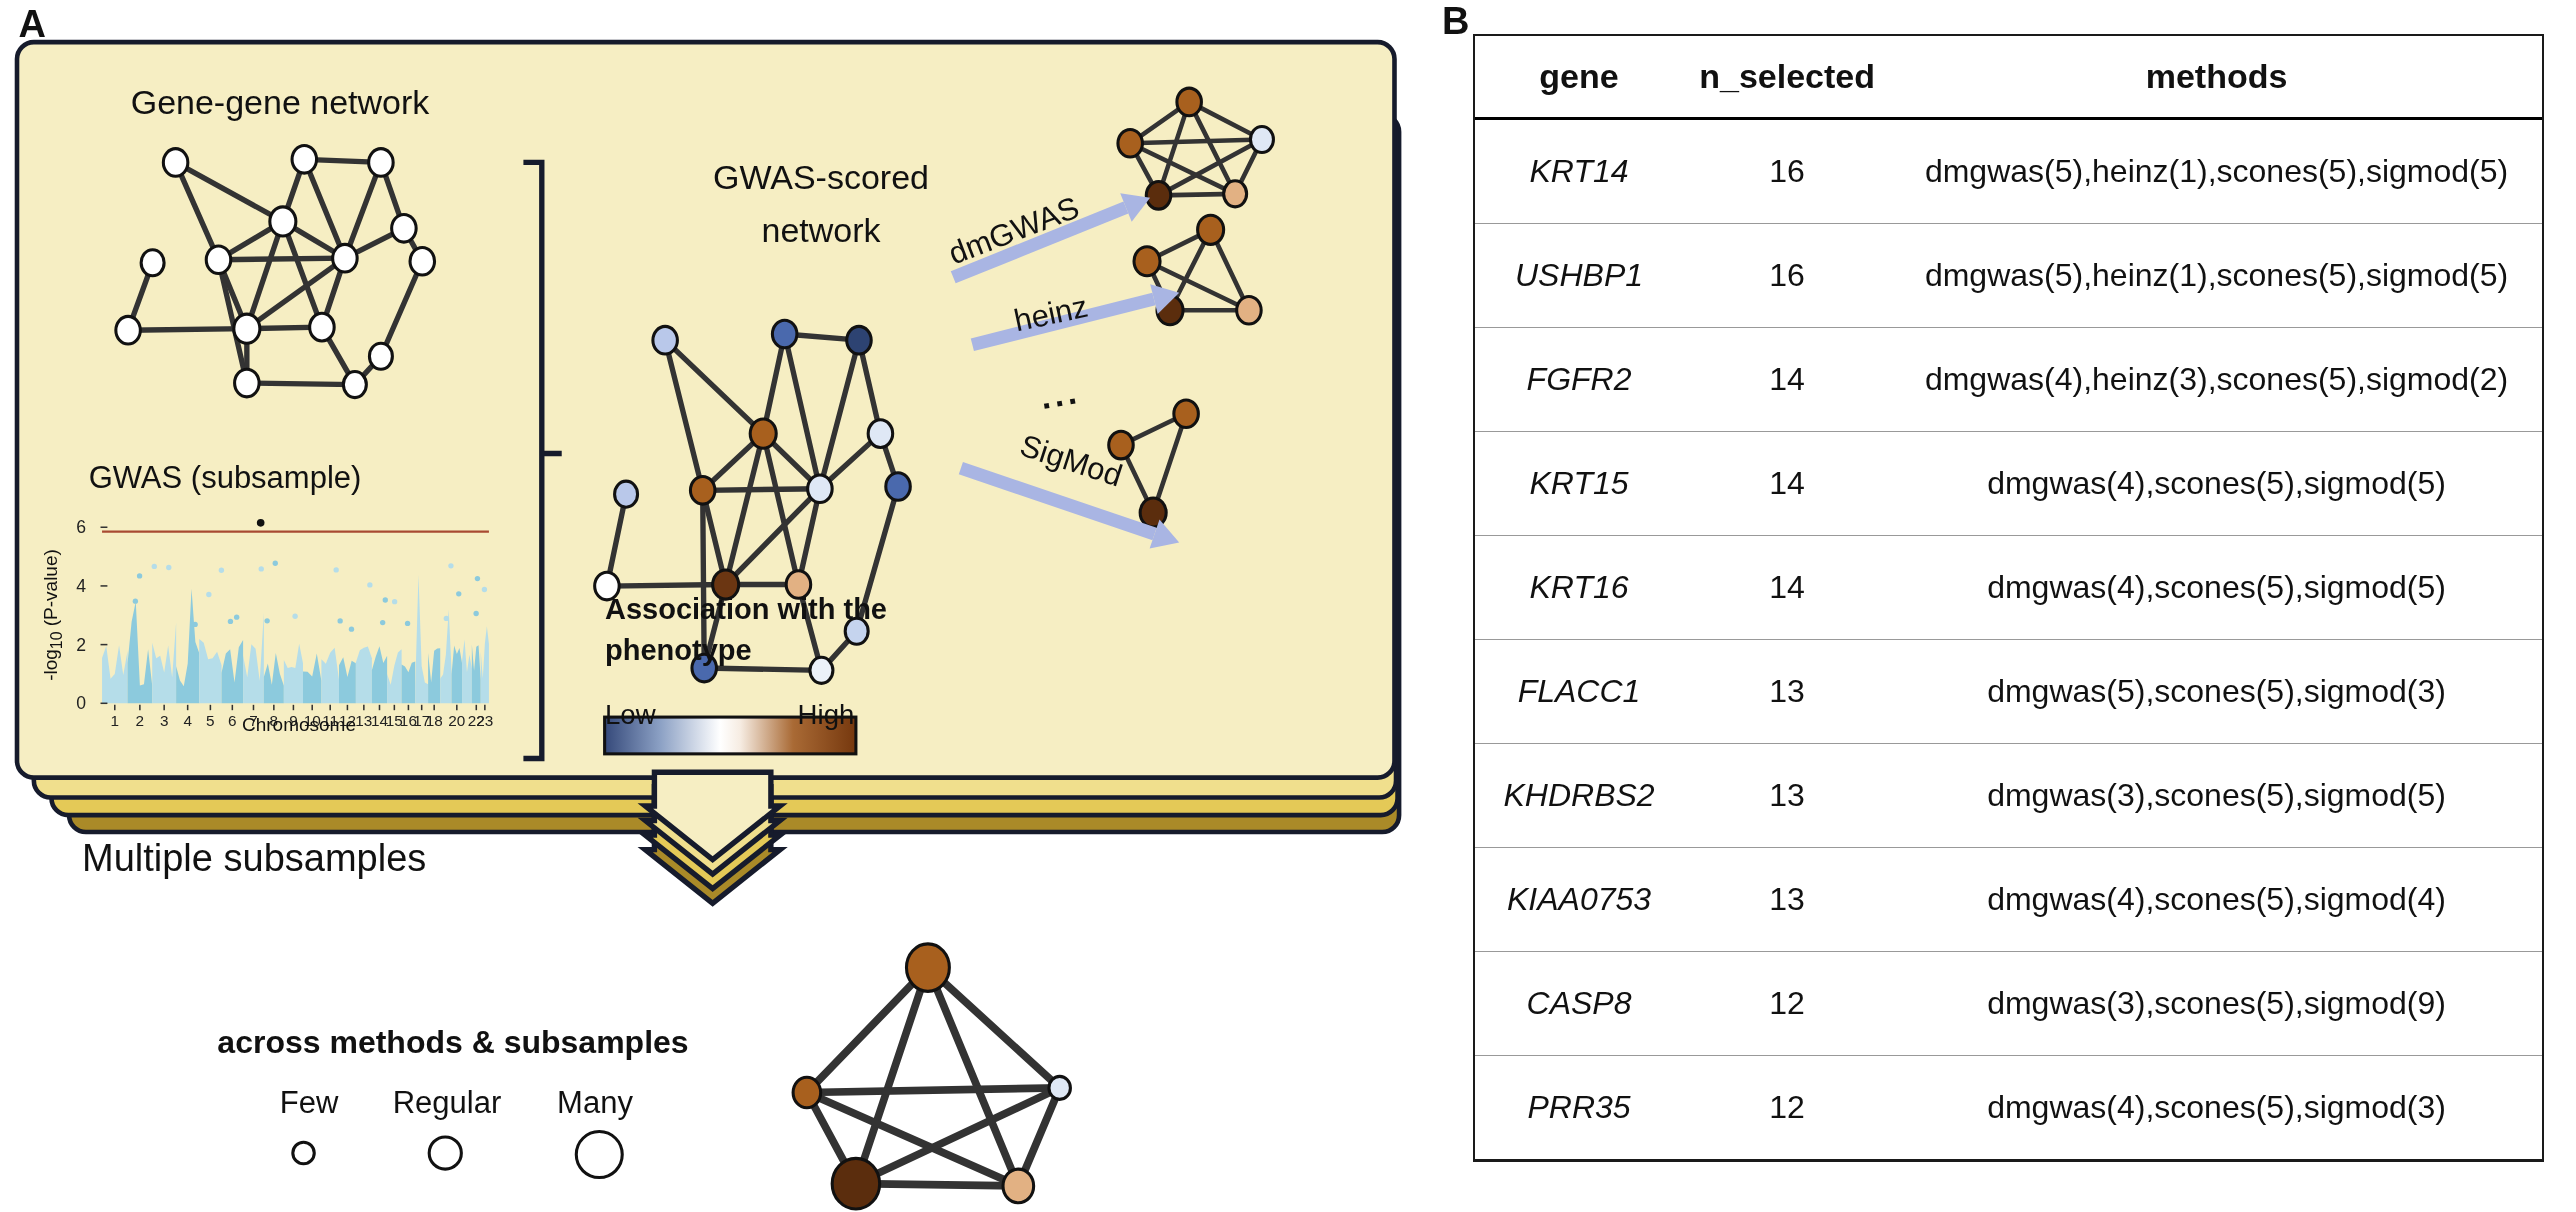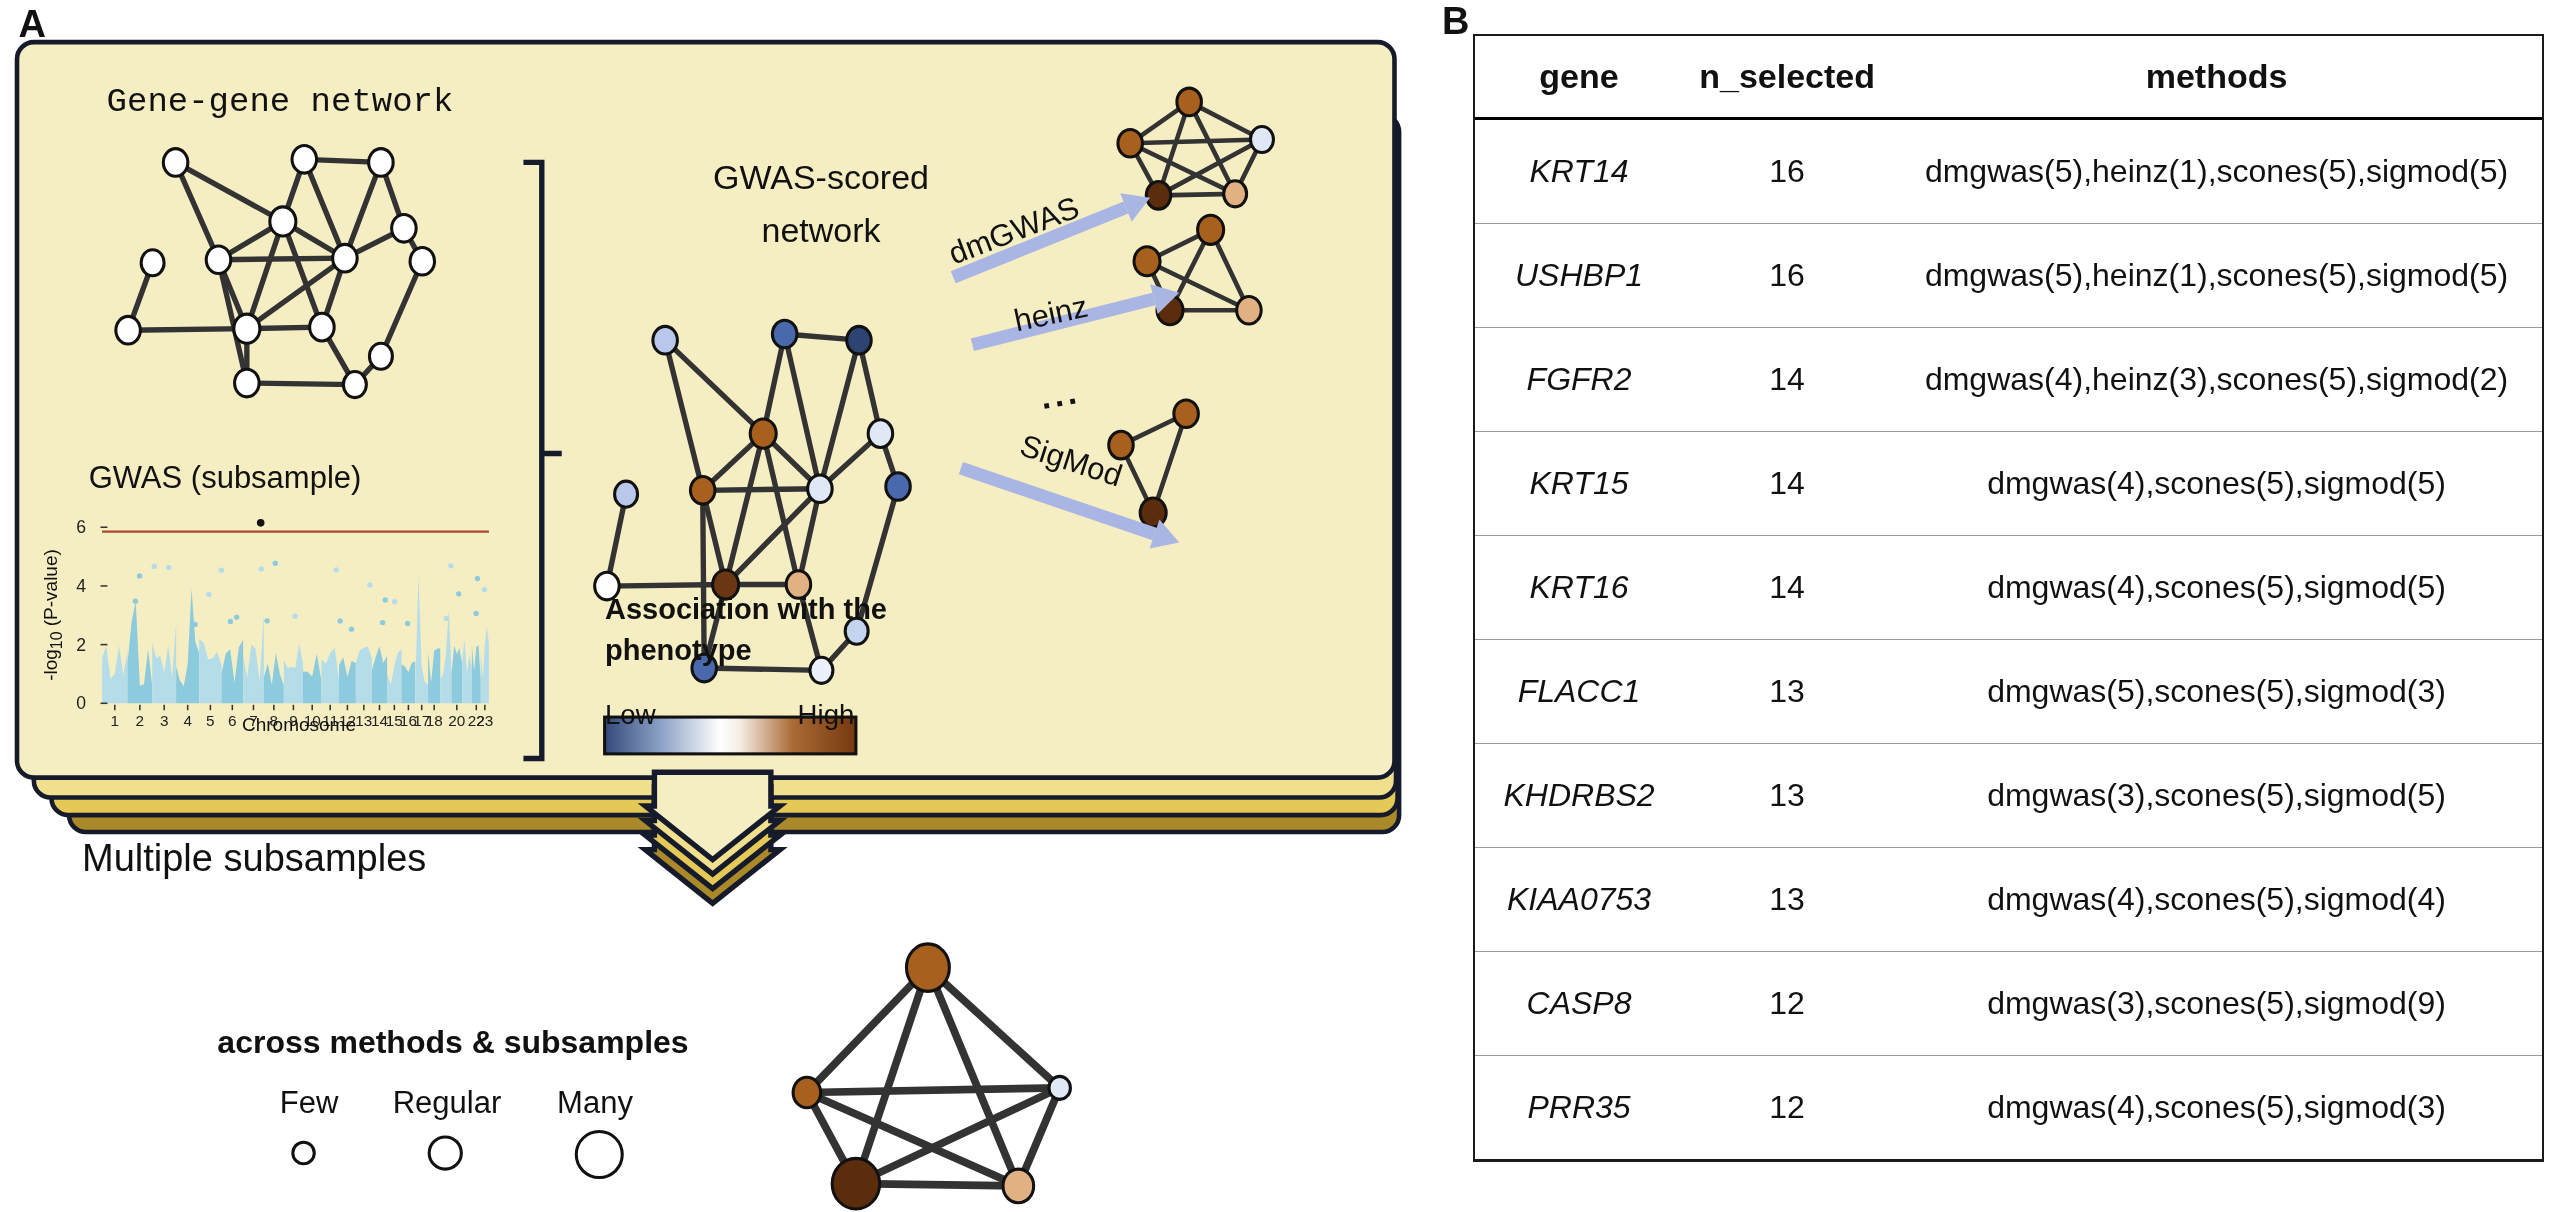--- a/index.html
+++ b/index.html
@@ -317,21 +317,21 @@
       <path d="M854,1008 L854,1052 L842,1052 L930,1122 L1018,1052 L1006,1052 L1006,1008 Z" transform="translate(0,19)" fill="#f0df8d" stroke="#161b2c" stroke-width="7"></path>
       <path d="M854,1008 L854,1052 L842,1052 L930,1122 L1018,1052 L1006,1052 L1006,1008 Z" transform="translate(0,0)" fill="#f6eec3" stroke="#161b2c" stroke-width="7"></path>
       <circle cx="396" cy="1505" r="14" fill="#ffffff" stroke="#111" stroke-width="4"></circle>
       <circle cx="581" cy="1505" r="21" fill="#ffffff" stroke="#111" stroke-width="4"></circle>
       <circle cx="782" cy="1507" r="30" fill="#ffffff" stroke="#111" stroke-width="4"></circle>
     </svg>
 
   <div class="t pletter" style="left:18.4px;top:3.1px;">A</div>
   <div class="t pletter" style="left:1442px;top:0px;">B</div>
 
-  <div class="t card-title ctr" style="left:280px;top:83px;font-family:Liberation Mono, monospace;">Gene-gene network</div>
+  <div class="t card-title ctr" style="left:280px;top:83px;">Gene-gene network</div>
   <div class="t gwas-title ctr" style="left:225px;top:460px;">GWAS (subsample)</div>
   <div class="t scored-title ctr" style="left:821px;top:158px;">GWAS-scored</div>
   <div class="t scored-title ctr" style="left:821px;top:211px;">network</div>
 
   <div class="t axis-ylab" style="left:53px;top:615px;">
     <span>-log</span><sub>10</sub><span> (P-value)</span>
   </div>
   <div class="t axis-xlab ctr" style="left:299px;top:714px;">Chromosome</div>
 
   <div class="t arrowlab" style="left:1014px;top:213px;transform:translateX(-50%) rotate(-21deg);">dmGWAS</div>

